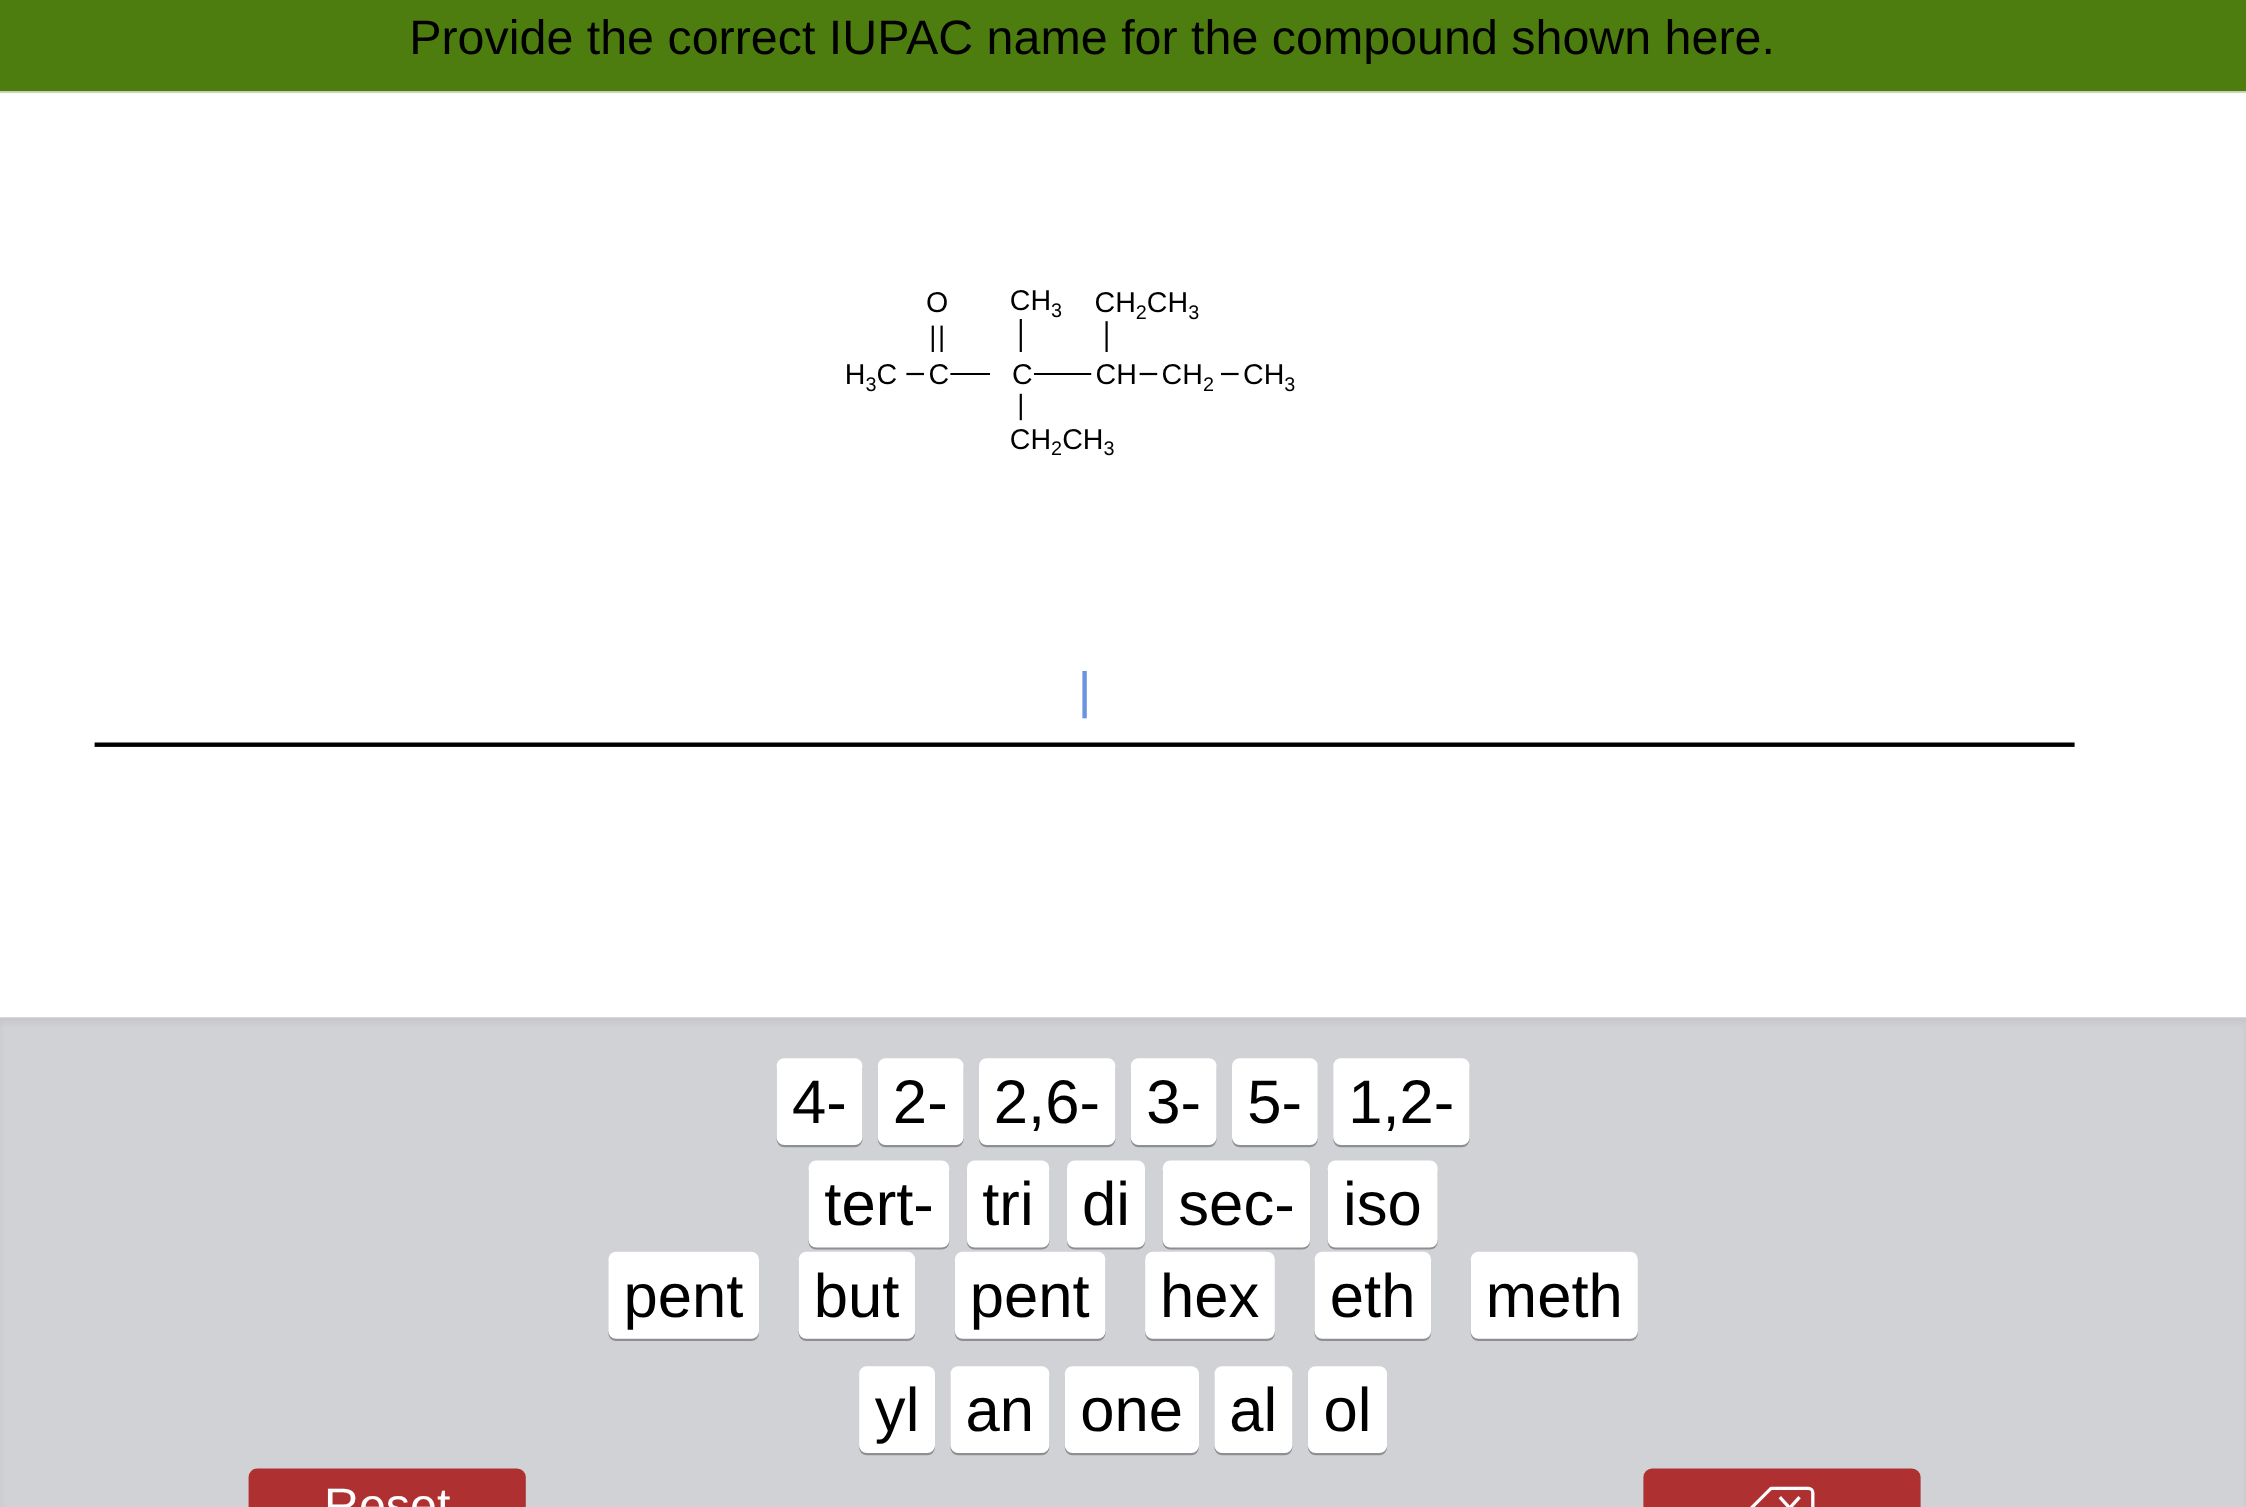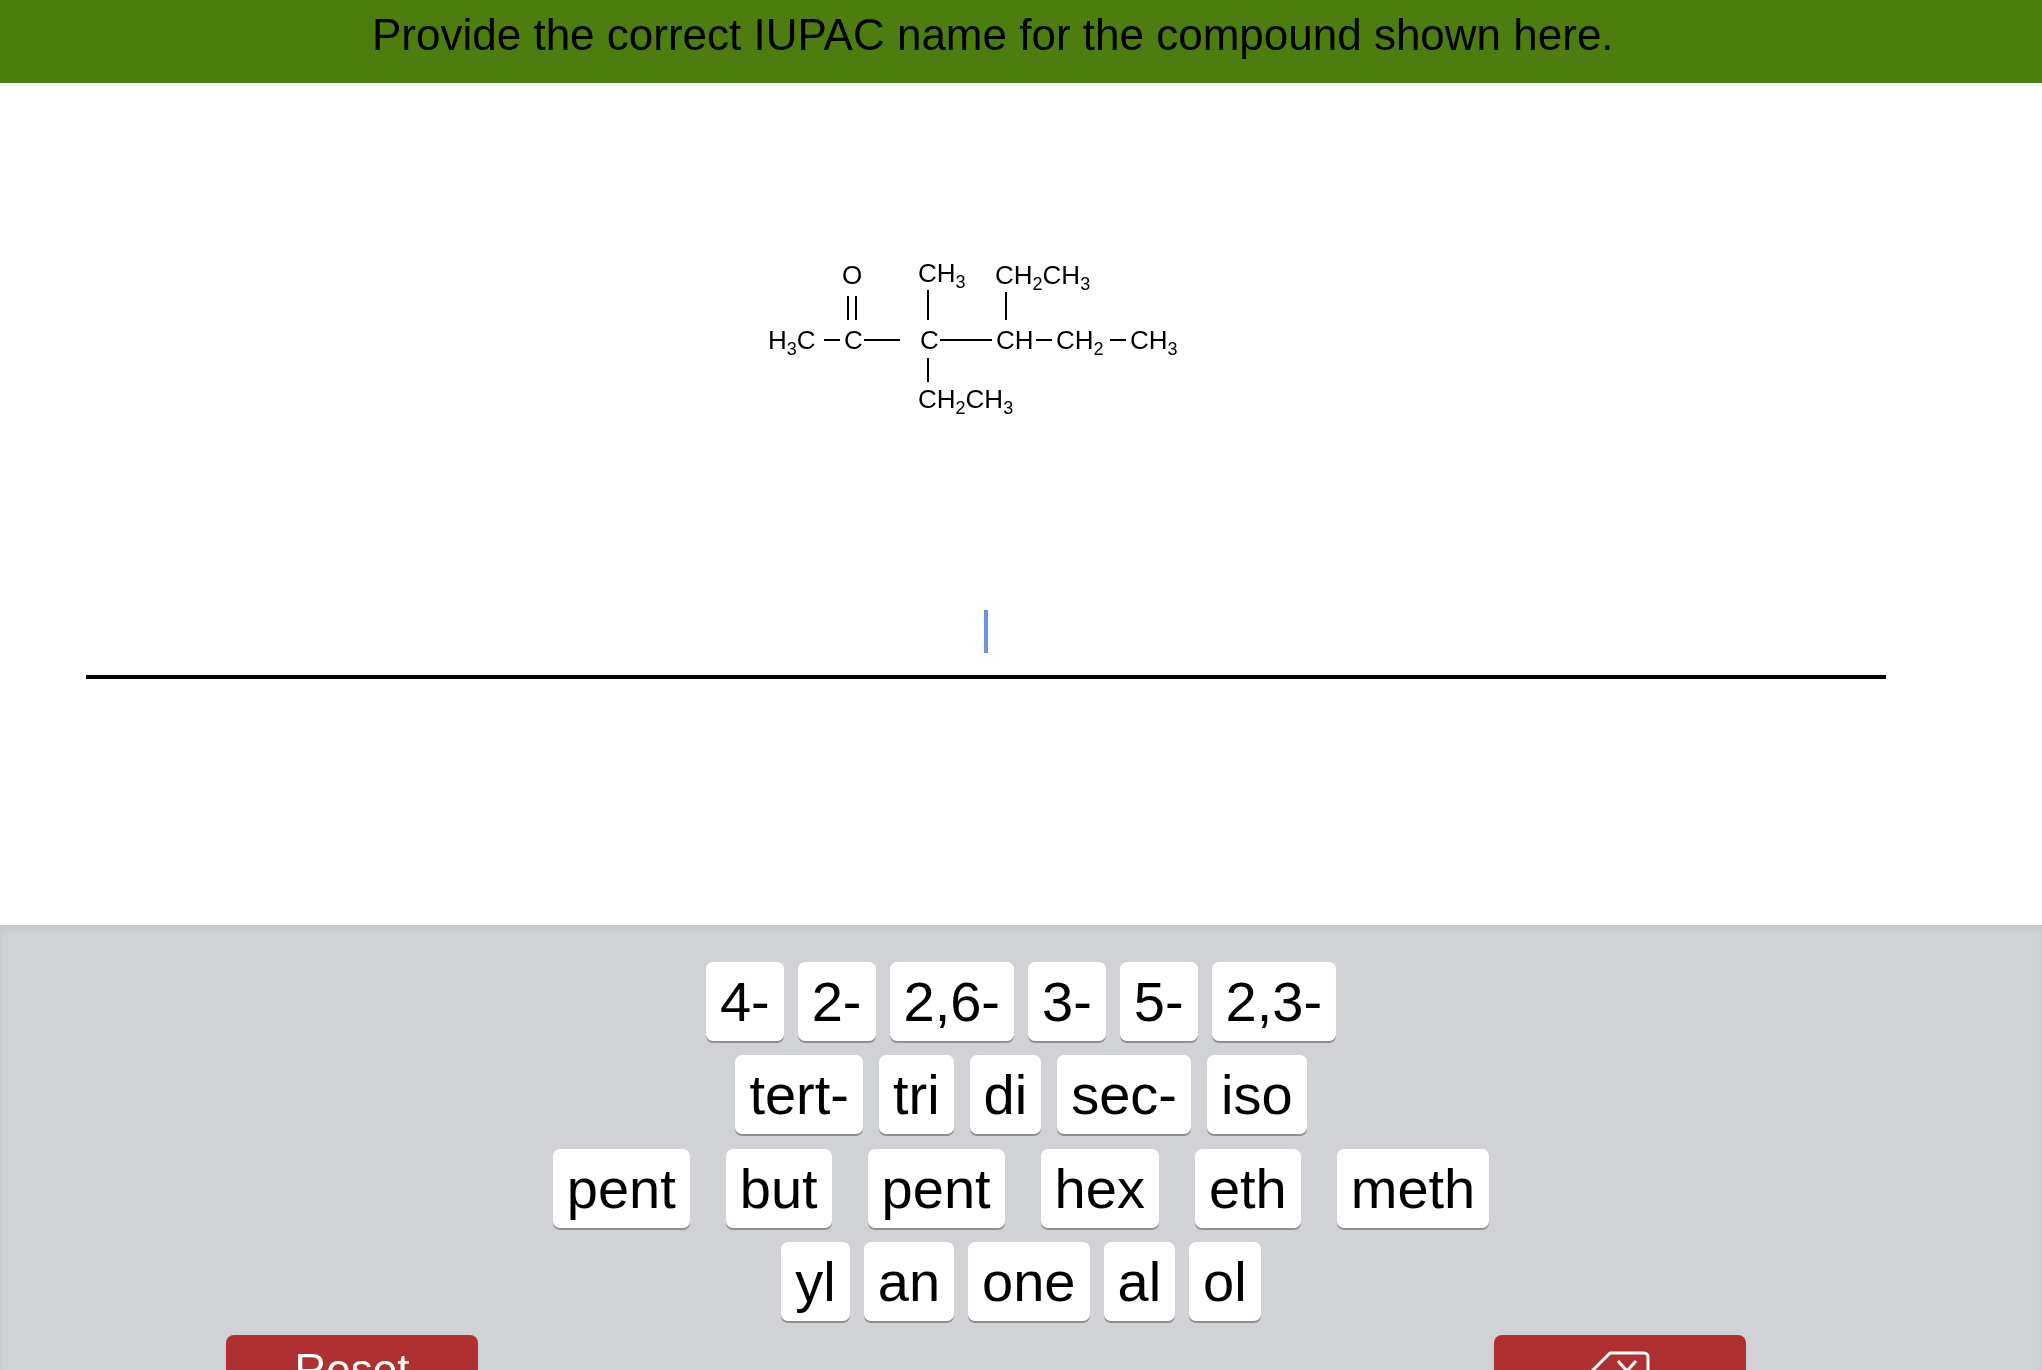--- a/index.html
+++ b/index.html
@@ -99,30 +99,30 @@
 <div class="cursor"></div>
 <div class="answer-line"></div>
 
 <div class="keyboard">
   <div class="krow" style="top:36px;">
     <div class="key">4-</div>
     <div class="key">2-</div>
     <div class="key">2,6-</div>
     <div class="key">3-</div>
     <div class="key">5-</div>
-    <div class="key">2,3-</div>
+    <div class="key">1,2-</div>
   </div>
   <div class="krow" style="top:129px;gap:16px;">
     <div class="key">tert-</div>
     <div class="key">tri</div>
     <div class="key">di</div>
     <div class="key">sec-</div>
     <div class="key">iso</div>
   </div>
-  <div class="krow" style="top:223px;gap:36px;">
+  <div class="krow" style="top:212px;gap:36px;">
     <div class="key">pent</div>
     <div class="key">but</div>
     <div class="key">pent</div>
     <div class="key">hex</div>
     <div class="key">eth</div>
     <div class="key">meth</div>
   </div>
   <div class="krow" style="top:316px;">
     <div class="key">yl</div>
     <div class="key">an</div>

